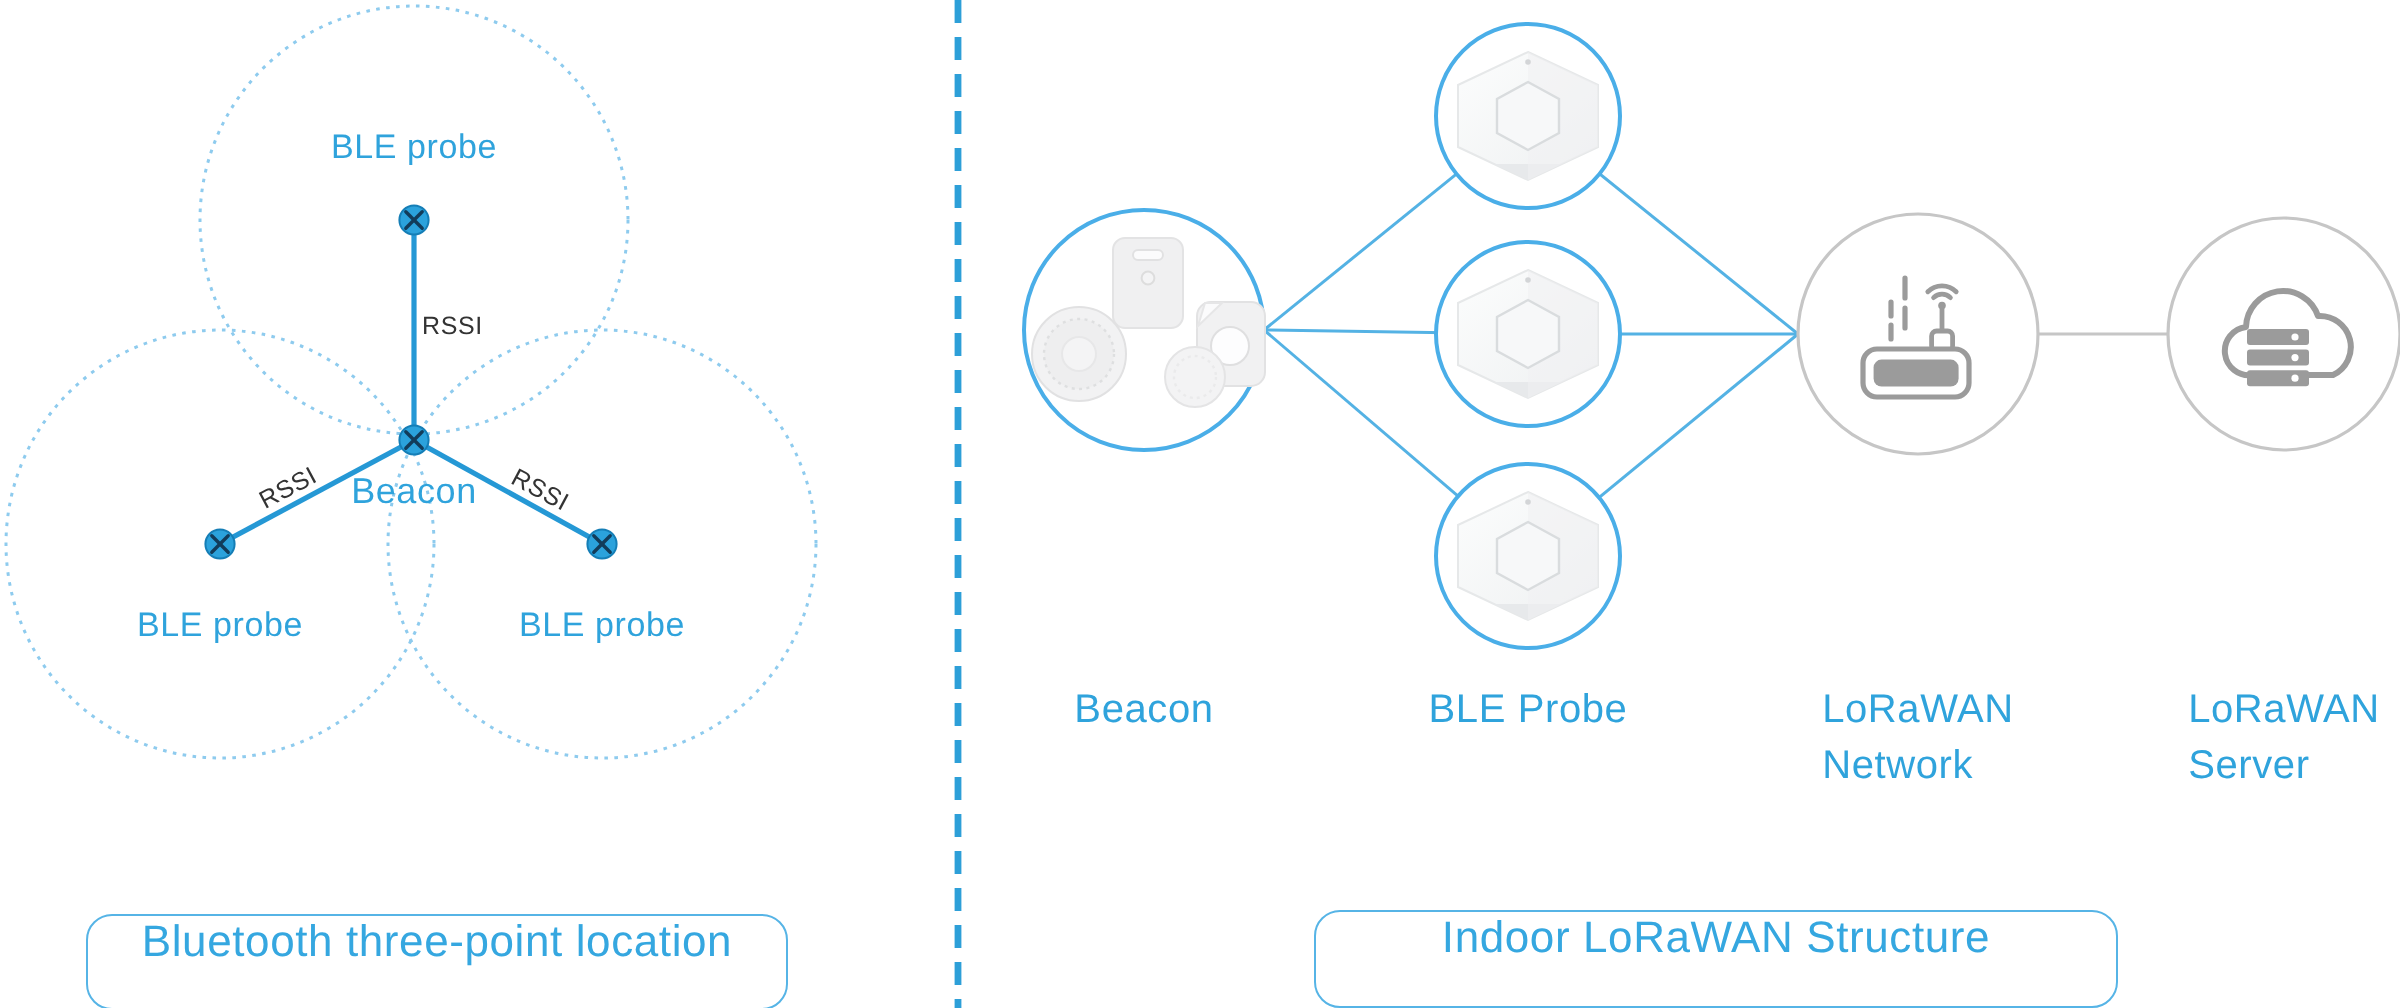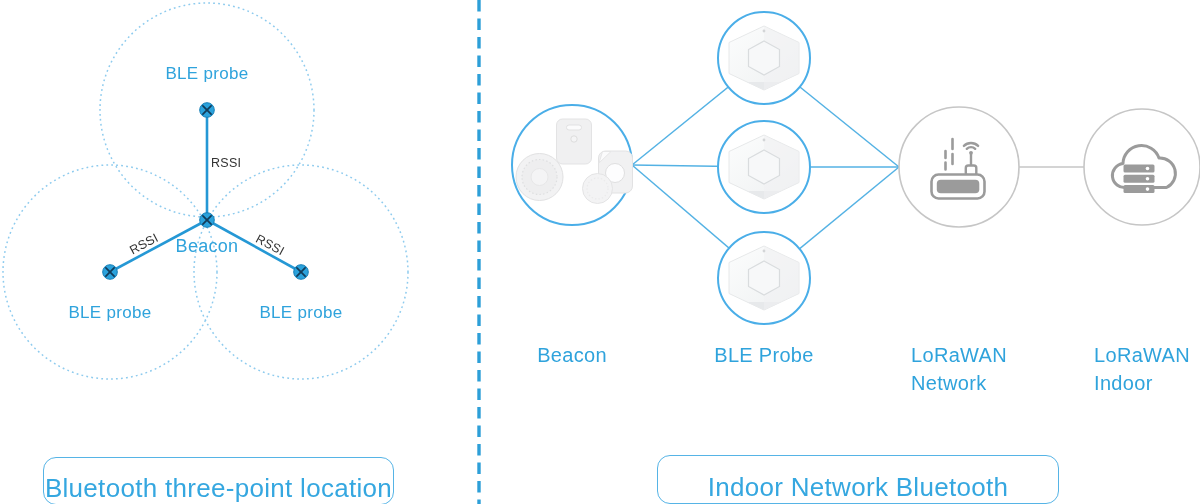--- a/index.html
+++ b/index.html
@@ -16,22 +16,22 @@
   .lbl-right{font-size:20px;line-height:28px;}
   .rssi{
     position:absolute;color:#333333;font-size:12.5px;letter-spacing:.3px;white-space:nowrap;
     transform:translate(-50%,-50%);
   }
   .rssi-rot-l{transform:translate(-50%,-50%) rotate(-28deg);}
   .rssi-rot-r{transform:translate(-50%,-50%) rotate(28deg);}
   .rssi-top{transform:translate(0,-50%);}
   .title-box{
     position:absolute;border:1.5px solid #56b4e6;border-radius:13px;
-    display:flex;align-items:flex-end;justify-content:center;
-    color:#35a7e0;font-size:26px;letter-spacing:.3px;white-space:nowrap;
+    display:flex;align-items:flex-start;justify-content:center;
+    color:#35a7e0;font-size:22px;letter-spacing:.3px;white-space:nowrap;
   }
   .box-left{left:43px;top:457px;width:349px;height:46px;}
   .box-right{left:657px;top:455px;width:400px;height:47px;}
 </style>
 </head>
 <body>
 
 <div class="canvas">
 
   <svg width="1200" height="504" viewBox="0 0 1200 504">
@@ -173,23 +173,23 @@
   <div class="rssi rssi-rot-r" style="left:270px;top:245px">RSSI</div>
 
   <div class="lbl lbl-right" style="left:572px;top:355px">Beacon</div>
   <div class="lbl lbl-right" style="left:764px;top:355px">BLE Probe</div>
   <div class="lbl lbl-right" style="left:959px;top:369px">
     <span style="display:block">LoRaWAN</span>
     <span style="display:block">Network</span>
   </div>
   <div class="lbl lbl-right" style="left:1142px;top:369px">
     <span style="display:block">LoRaWAN</span>
-    <span style="display:block">Indoor</span>
+    <span style="display:block">Server</span>
   </div>
 
   <div class="title-box box-left">
     <span>Bluetooth three-point location</span>
   </div>
   <div class="title-box box-right">
-    <span>Indoor Network Bluetooth</span>
+    <span>Indoor LoRaWAN Structure</span>
   </div>
 
 </div>
 
 </body></html>

